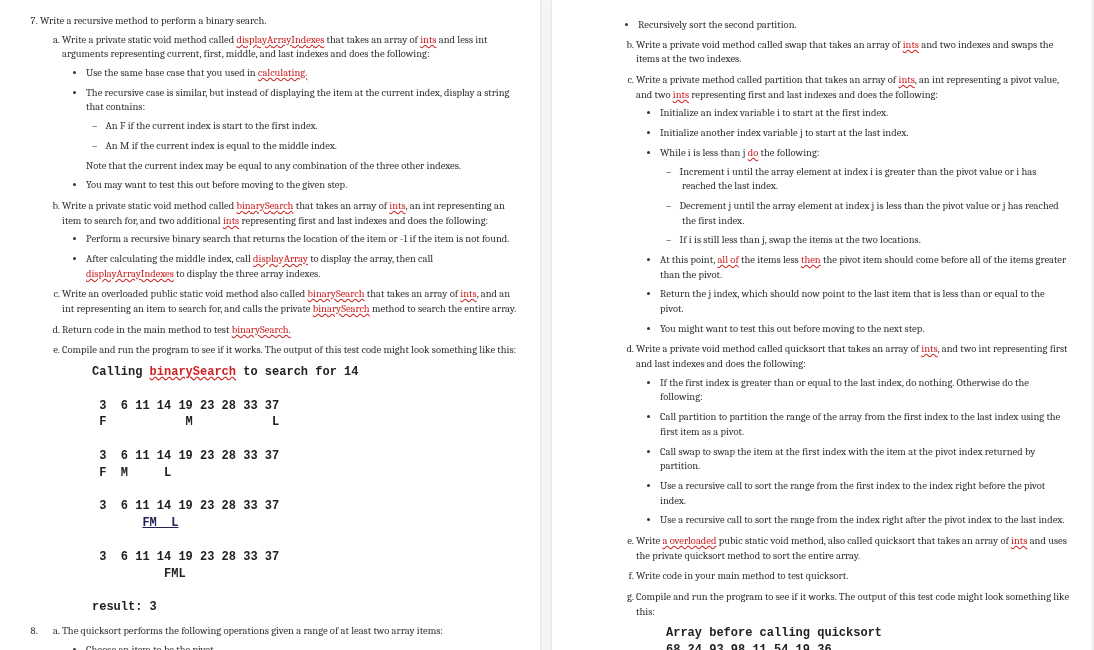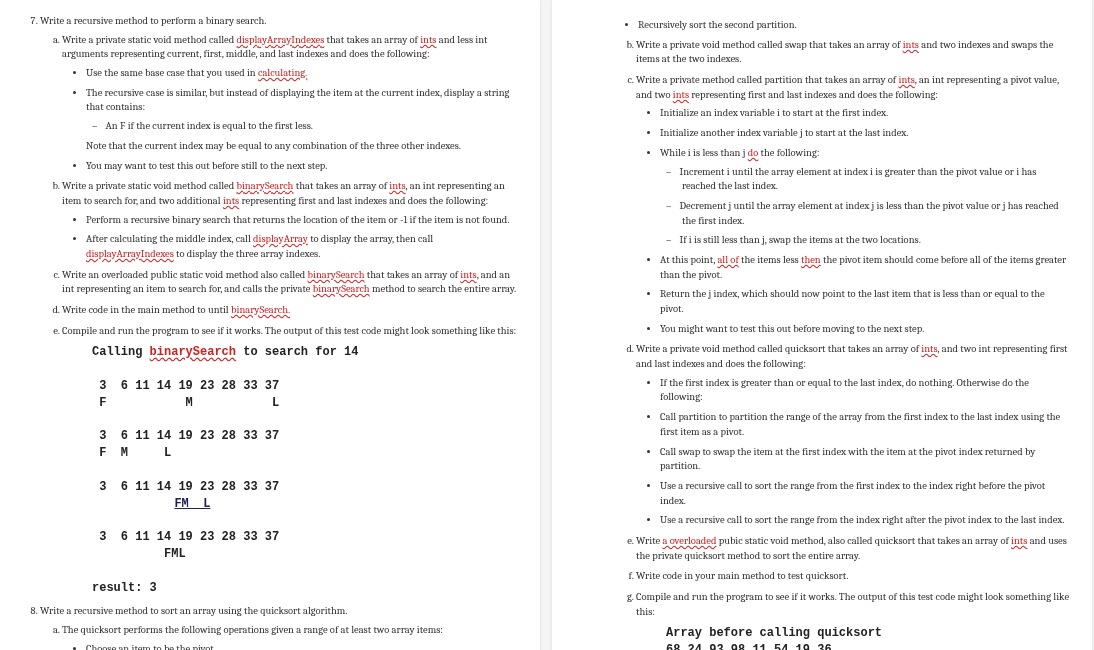--- a/index.html
+++ b/index.html
@@ -59,21 +59,21 @@
   }
   .err {
     color: #c22;
     text-decoration: underline wavy #c22;
     margin-top: 48px;
   }
   .mono {
     font-family: "Courier New", monospace;
     font-size: 10px;
   }
-  .mono .u { text-decoration: underline; color: #225; margin-left: 32px; }
+  .mono .u { text-decoration: underline; color: #225; }
   .codeblock {
     font-family: "Courier New", monospace;
     font-size: 12px;
     white-space: pre;
     margin: 6px 0 6px 30px;
     color: #222;
     font-weight: bold;
   }
 </style>
 </head>
@@ -84,38 +84,39 @@
     <li>
       <span>Write a recursive method to perform a binary search.</span>
       <ol class="alpha">
         <li>
           <span>Write a private static void method called </span><span class="err">displayArrayIndexes</span><span> that takes an array of </span><span class="err">ints</span><span> and less int arguments representing current, first, middle, and last indexes and does the following:</span>
           <ul class="bul">
             <li><span>Use the same base case that you used in </span><span class="err">calculating.</span></li>
             <li>
               <span>The recursive case is similar, but instead of displaying the item at the current index, display a string that contains:</span>
               <ul class="dash">
-                <li>An F if the current index is equal to the first less.</li>
+                <li>An F if the current index is start to the first index.</li>
+                <li>An M if the current index is equal to the middle index.</li>
               </ul>
               <div>Note that the current index may be equal to any combination of the three other indexes.</div>
             </li>
-            <li>You may want to test this out before still to the next step.</li>
+            <li>You may want to test this out before moving to the given step.</li>
           </ul>
         </li>
         <li>
           <span>Write a private static void method called </span><span class="err">binarySearch</span><span> that takes an array of </span><span class="err">ints</span><span>, an int representing an item to search for, and two additional </span><span class="err">ints</span><span> representing first and last indexes and does the following:</span>
           <ul class="bul">
             <li>Perform a recursive binary search that returns the location of the item or -1 if the item is not found.</li>
             <li><span>After calculating the middle index, call </span><span class="err">displayArray</span><span> to display the array, then call </span><span class="err">displayArrayIndexes</span><span> to display the three array indexes.</span></li>
           </ul>
         </li>
         <li>
           <span>Write an overloaded public static void method also called </span><span class="err">binarySearch</span><span> that takes an array of </span><span class="err">ints</span><span>, and an int representing an item to search for, and calls the private </span><span class="err">binarySearch</span><span> method to search the entire array.</span>
         </li>
-        <li><span>Write code in the main method to until </span><span class="err">binarySearch.</span></li>
+        <li><span>Return code in the main method to test </span><span class="err">binarySearch.</span></li>
         <li>
           <span>Compile and run the program to see if it works. The output of this test code might look something like this:</span>
           <div class="codeblock mono">Calling <span class="err">binarySearch</span> to search for 14
 
  3  6 11 14 19 23 28 33 37
  F           M           L
 
  3  6 11 14 19 23 28 33 37
  F  M     L
 
@@ -123,21 +124,20 @@
        <span class="u">FM  L</span>
 
  3  6 11 14 19 23 28 33 37
           FML
 
 result: 3</div>
         </li>
       </ol>
     </li>
     <li>
-      <span>Write a recursive method to sort an array using the quicksort algorithm.</span>
       <ol class="alpha">
         <li>
           <span>The quicksort performs the following operations given a range of at least two array items:</span>
           <ul class="bul">
             <li>Choose an item to be the pivot.</li>
 
           </ul>
         </li>
       </ol>
     </li>

